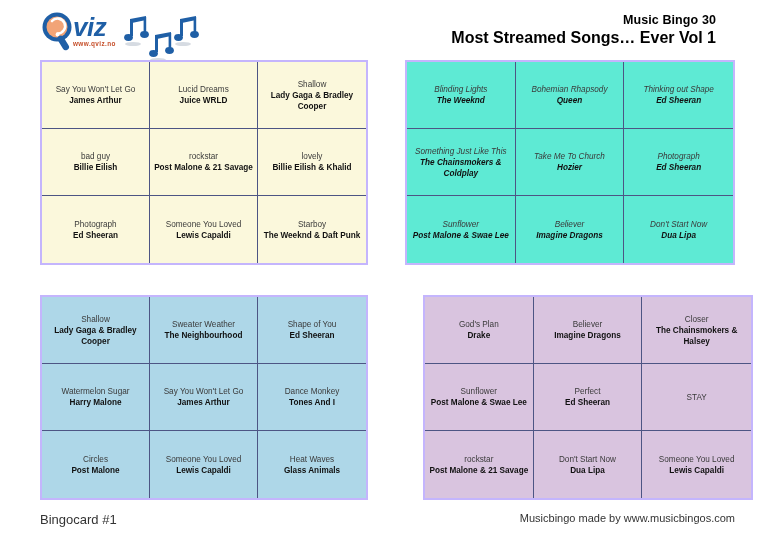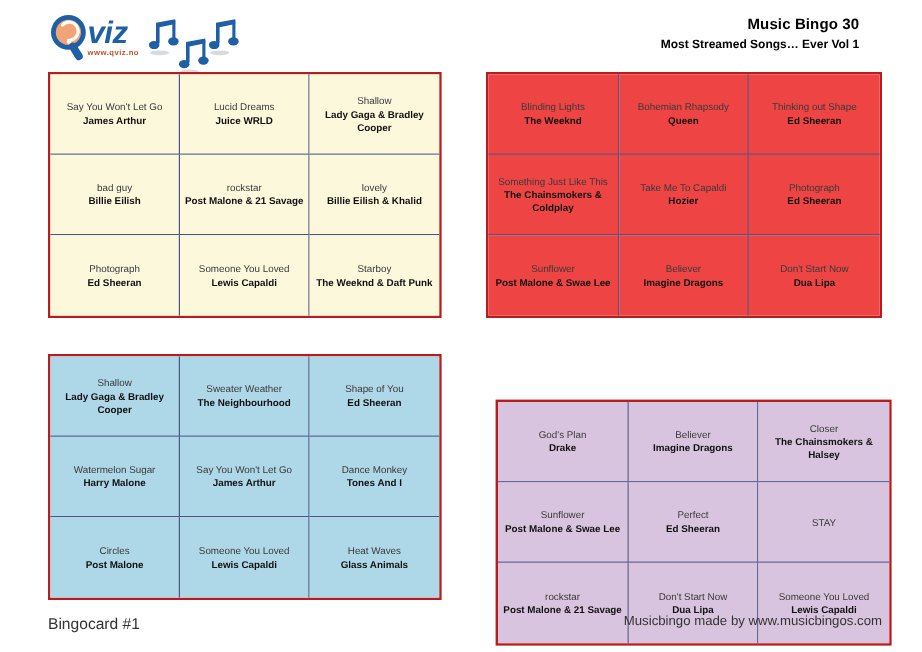--- a/index.html
+++ b/index.html
@@ -46,41 +46,41 @@
     margin-left: 12px;
   }
   .title-small {
     font-size: 12.5px;
     font-weight: bold;
     letter-spacing: 0.1px;
     line-height: 15px;
     color: #000;
   }
   .title-main {
-    font-size: 10px;
+    font-size: 16px;
     font-weight: bold;
     line-height: 20px;
     color: #000;
     white-space: nowrap;
   }
 
   
   .card {
     position: absolute;
-    border: 2px solid #b91c1c;
+    border: 2px solid #c4b5fd;
     box-sizing: border-box;
     display: grid;
     grid-template-columns: repeat(3, 1fr);
     grid-template-rows: repeat(3, 1fr);
     background: #fff;
   }
   .card.c1 { left: 40px;  top: 60px;  width: 328px; height: 205px; }
   .card.c2 { left: 405px; top: 60px;  width: 330px; height: 205px; }
   .card.c3 { left: 40px;  top: 295px; width: 328px; height: 205px; }
-  .card.c4 { left: 413px; top: 295px; width: 330px; height: 205px; margin-top: 38px; }
+  .card.c4 { left: 423px; top: 295px; width: 330px; height: 205px; }
 
   .cell {
     border-right: 1px solid #4d5584;
     border-bottom: 1px solid #4d5584;
     box-sizing: border-box;
     display: flex;
     flex-direction: column;
     align-items: center;
     justify-content: center;
     text-align: center;
@@ -98,21 +98,21 @@
   }
   .artist {
     font-size: 8.2px;
     line-height: 11px;
     color: #111;
     font-weight: bold;
   }
 
   
   .card.c1 .cell { background: #fbf8dc; }
-  .card.c2 .cell { background: #ef4444; }
+  .card.c2 .cell { background: #5eead4; font-style: italic; }
   .card.c3 .cell { background: #aed7e8; }
   .card.c4 .cell { background: #d9c4df; }
 
   
   .footer {
     position: absolute;
     left: 0;
     top: 512px;
     width: 768px;
     height: 20px;
@@ -240,21 +240,21 @@
     </div>
     <div class="cell">
       <div class="song">Thinking out Shape</div>
       <div class="artist">Ed Sheeran</div>
     </div>
     <div class="cell">
       <div class="song">Something Just Like This</div>
       <div class="artist">The Chainsmokers &amp; Coldplay</div>
     </div>
     <div class="cell">
-      <div class="song">Take Me To Capaldi</div>
+      <div class="song">Take Me To Church</div>
       <div class="artist">Hozier</div>
     </div>
     <div class="cell">
       <div class="song">Photograph</div>
       <div class="artist">Ed Sheeran</div>
     </div>
     <div class="cell">
       <div class="song">Sunflower</div>
       <div class="artist">Post Malone &amp; Swae Lee</div>
     </div>

